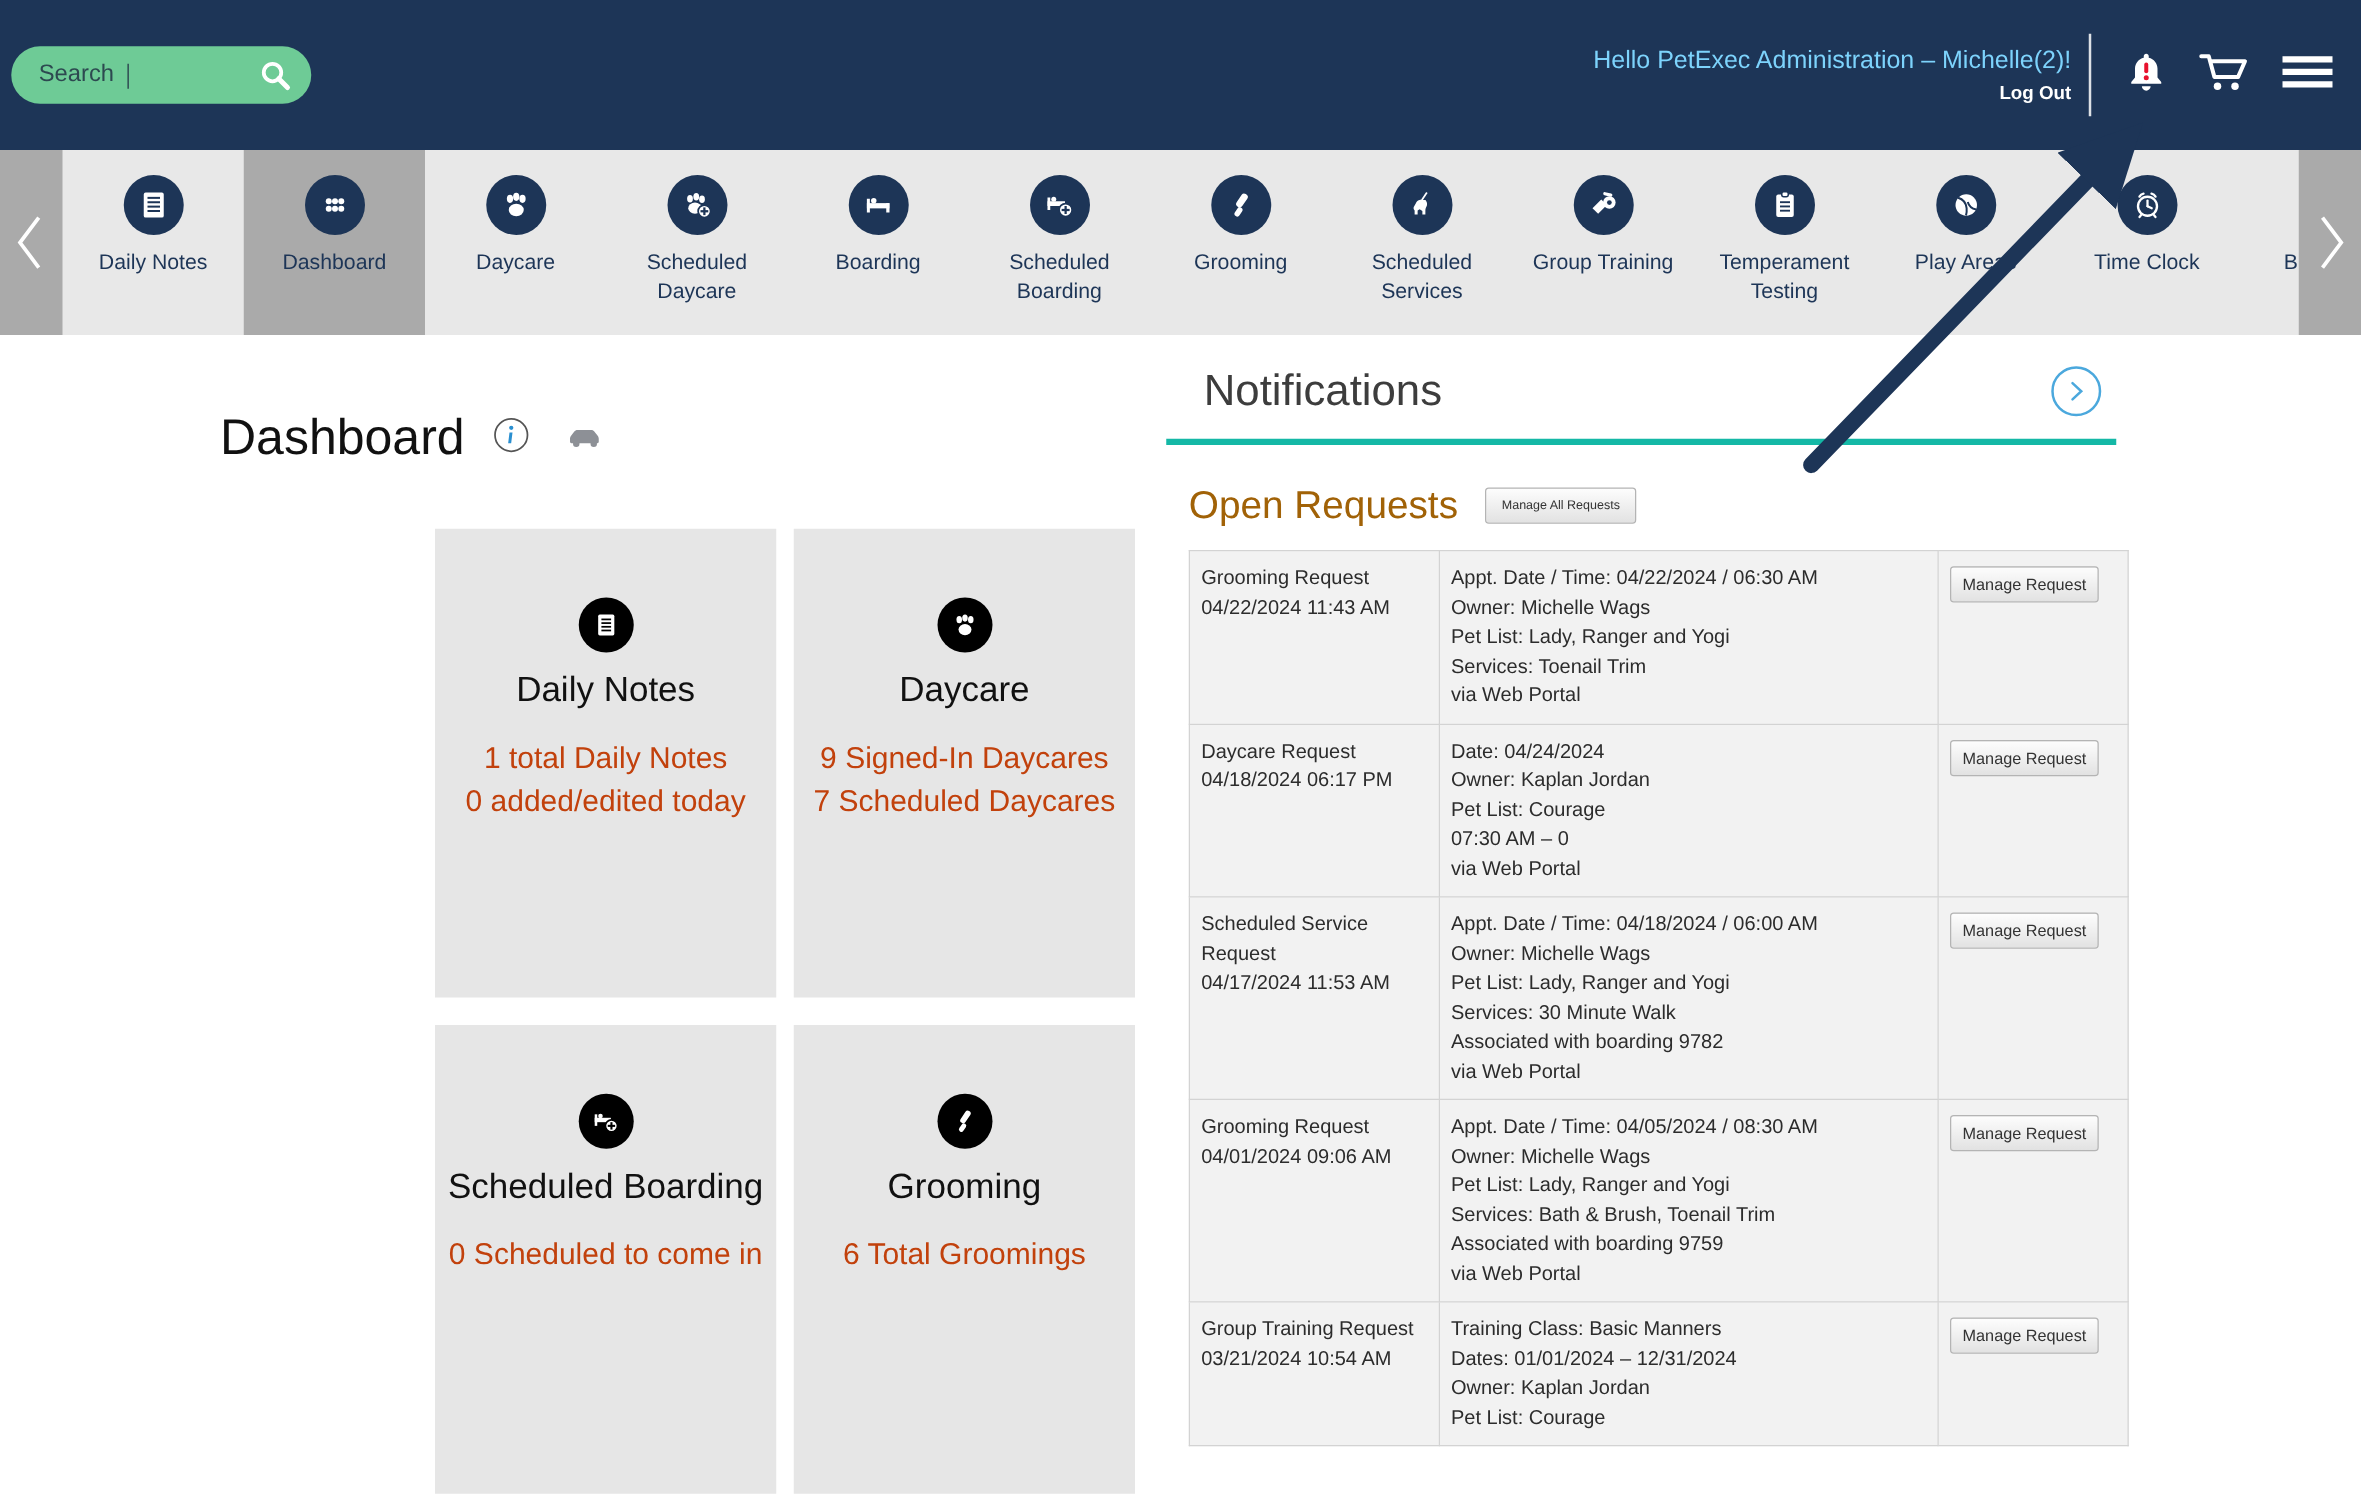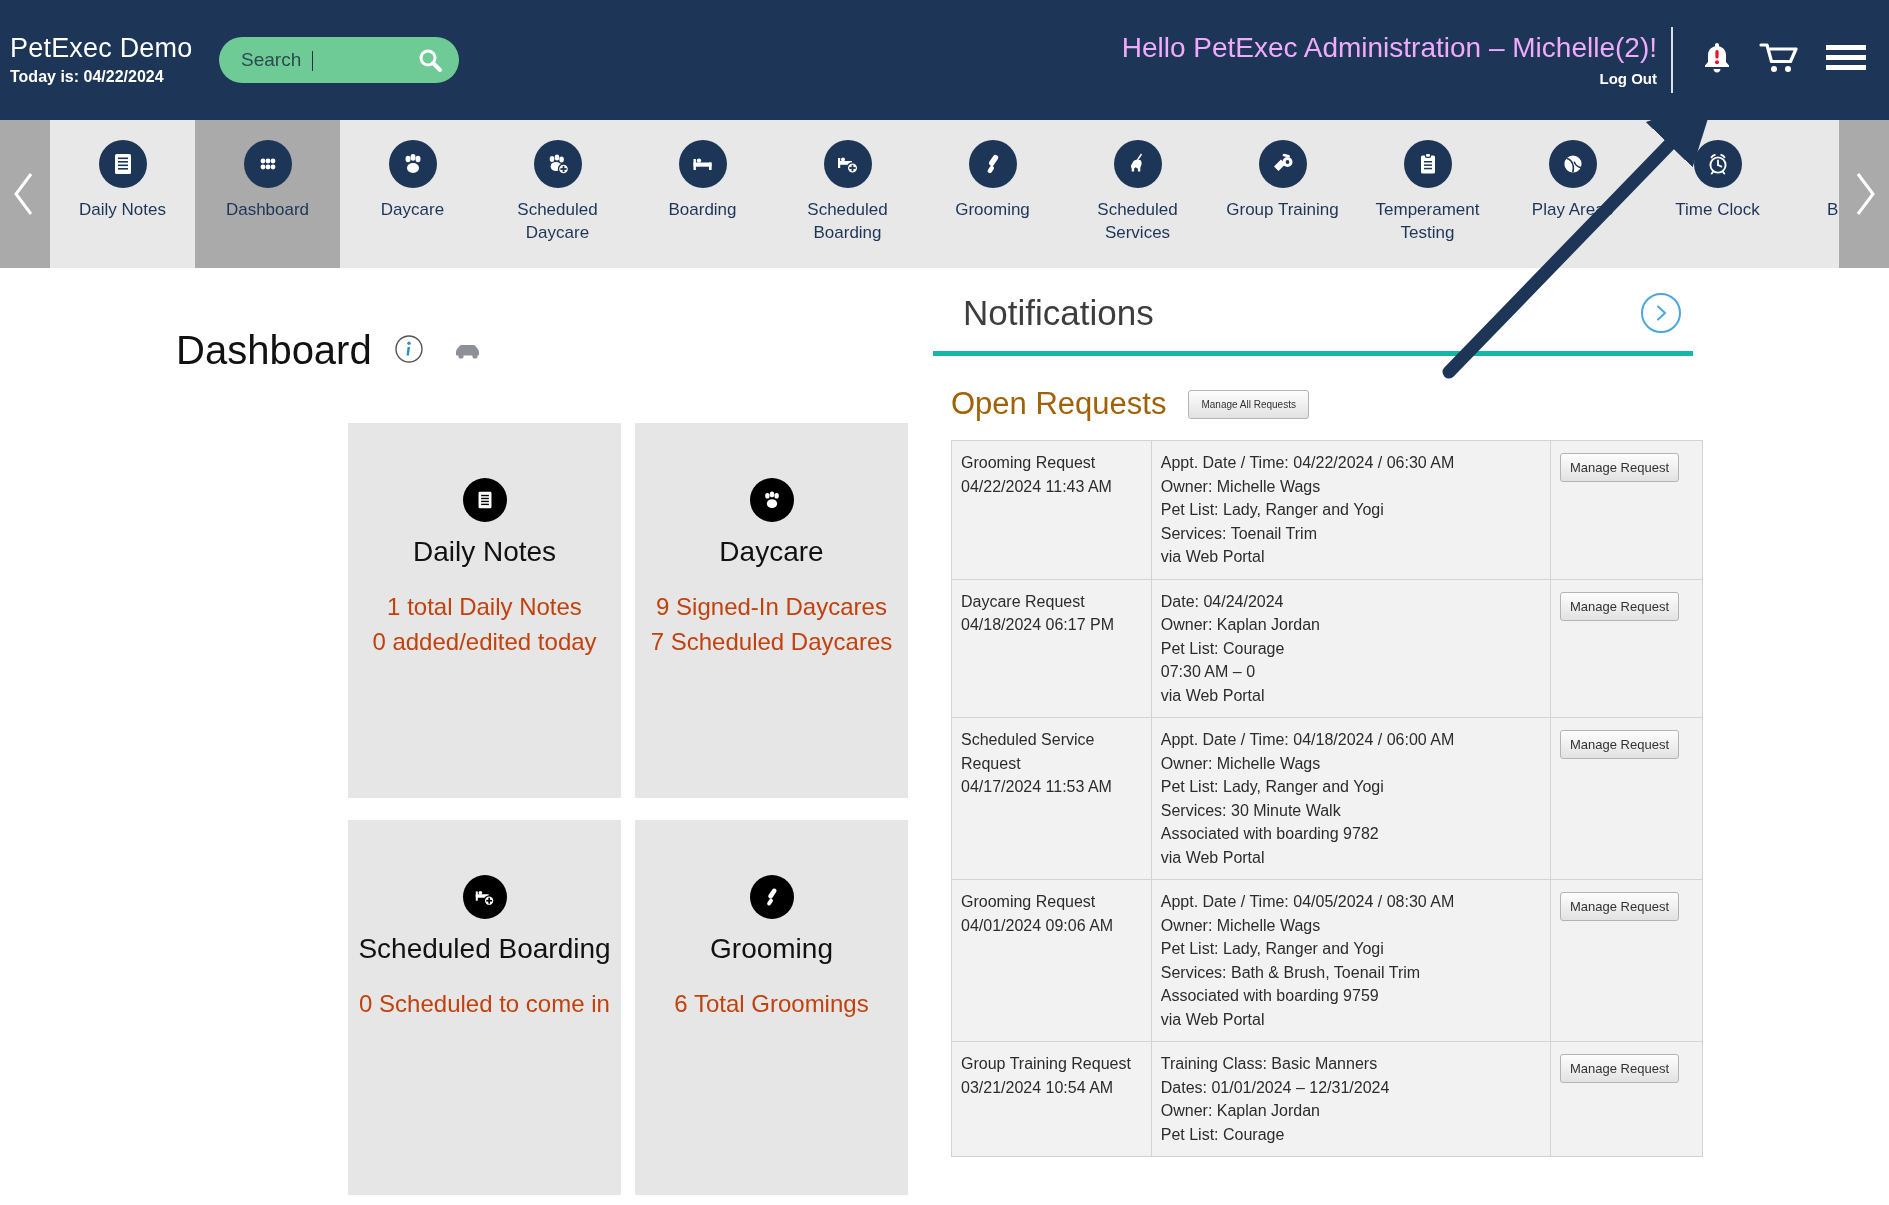--- a/index.html
+++ b/index.html
@@ -33,21 +33,21 @@
     padding: 0 16px 0 22px;
     cursor: text;
   }
   .search-text { color: #234; font-size: 19px; opacity: .85; }
   .search-caret { display:inline-block; width:1px; height:20px; background:#234; margin-left:6px; vertical-align:middle;}
   .search-icon svg { display: block; }
 
   .greet-block {
     margin-left: auto; text-align: right; padding-right: 12px;
   }
-  .greet-line { color: #f0abfc; font-size: 28px; font-weight: 400; white-space: nowrap;}
+  .greet-line { color: #7dd3fc; font-size: 20px; font-weight: 400; white-space: nowrap;}
   .logout-link { color: #ffffff; font-size: 15px; font-weight: 700; margin-top: 6px; display:inline-block; cursor:pointer;}
   .hdr-divider { width: 2px; height: 66px; background: #ffffff; opacity: .85; margin: 0 0 0 2px; }
   .hdr-icons { display: flex; align-items: center; gap: 26px; padding: 0 22px 0 28px; }
   .hdr-icons .ic { cursor: pointer; display:block; }
 
   
   .navstrip {
     position: absolute; left: 0; top: 120px; width: 1889px; height: 148px;
     background: #e8e8e8; display: flex; align-items: stretch;
   }
@@ -143,24 +143,20 @@
   
   .annot { position: absolute; left: 0; top: 0; width: 1889px; height: 1205px; pointer-events: none; }
 </style>
 </head>
 <body>
 
 <div id="root">
 
   <div class="topbar">
 
-    <div class="brand-wrap">
-      <div class="brand-title">PetExec Demo</div>
-      <div class="brand-sub">Today is: 04/22/2024</div>
-    </div>
 
     <div class="search-pill">
       <span>
         <span class="search-text">Search</span>
         <span class="search-caret"></span>
       </span>
       <span class="search-icon">
         <svg width="26" height="26" viewBox="0 0 26 26">
           <circle cx="11" cy="11" r="7" fill="none" stroke="#ffffff" stroke-width="3"></circle>
           <line x1="16" y1="16" x2="23" y2="23" stroke="#ffffff" stroke-width="4" stroke-linecap="round"></line>

